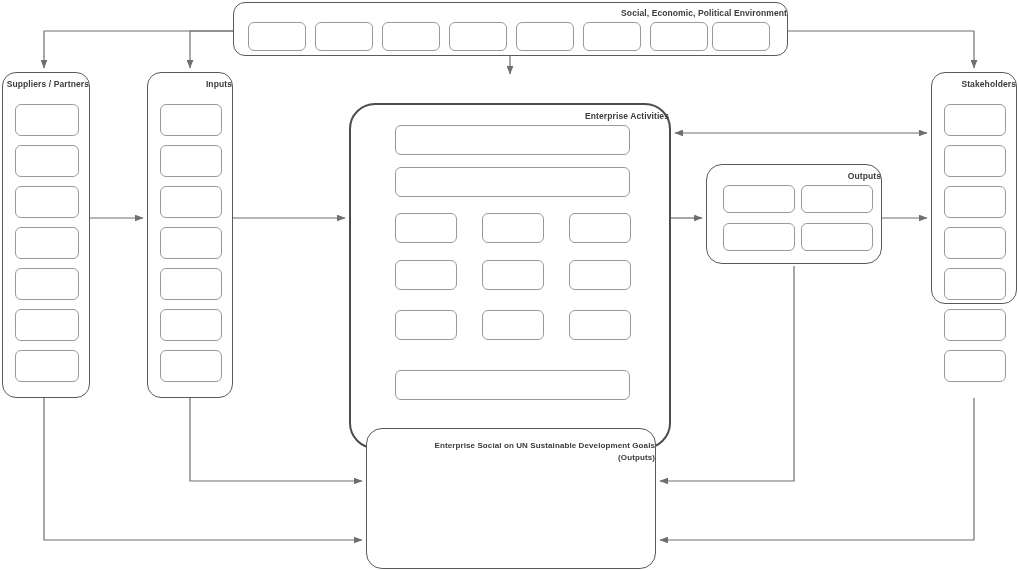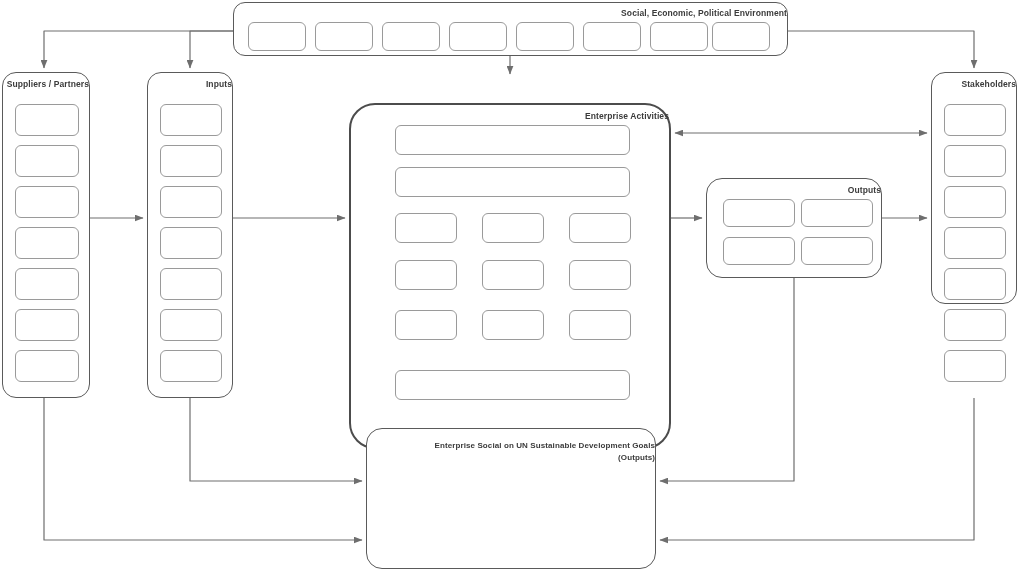--- a/index.html
+++ b/index.html
@@ -73,21 +73,21 @@
   
   #inputs-panel { left: 147px; top: 72px; width: 86px; height: 326px; }
   #inputs-panel .slot { left: 12px; width: 62px; height: 32px; }
 
   
   #activities-panel { left: 349px; top: 78px; width: 322px; height: 346px; margin-top: 25px; }
   .act-wide { left: 44px; width: 235px; height: 30px; }
   .act-cell { width: 62px; height: 30px; }
 
   
-  #outputs-panel { left: 706px; top: 178px; width: 176px; height: 100px; border-radius: 16px; }
+  #outputs-panel { left: 706px; top: 164px; width: 176px; height: 100px; border-radius: 16px; }
   .out-cell { width: 72px; height: 28px; }
 
   
   #stakeholders-panel { left: 931px; top: 72px; width: 86px; height: 232px; }
   #stakeholders-panel .slot { left: 12px; width: 62px; height: 32px; }
 
   
   #outcomes-panel { left: 366px; top: 428px; width: 290px; height: 141px; border-radius: 16px; }
   #outcomes-panel .panel-title { top: 11px; font-size: 8px; line-height: 12px; }
 </style>

